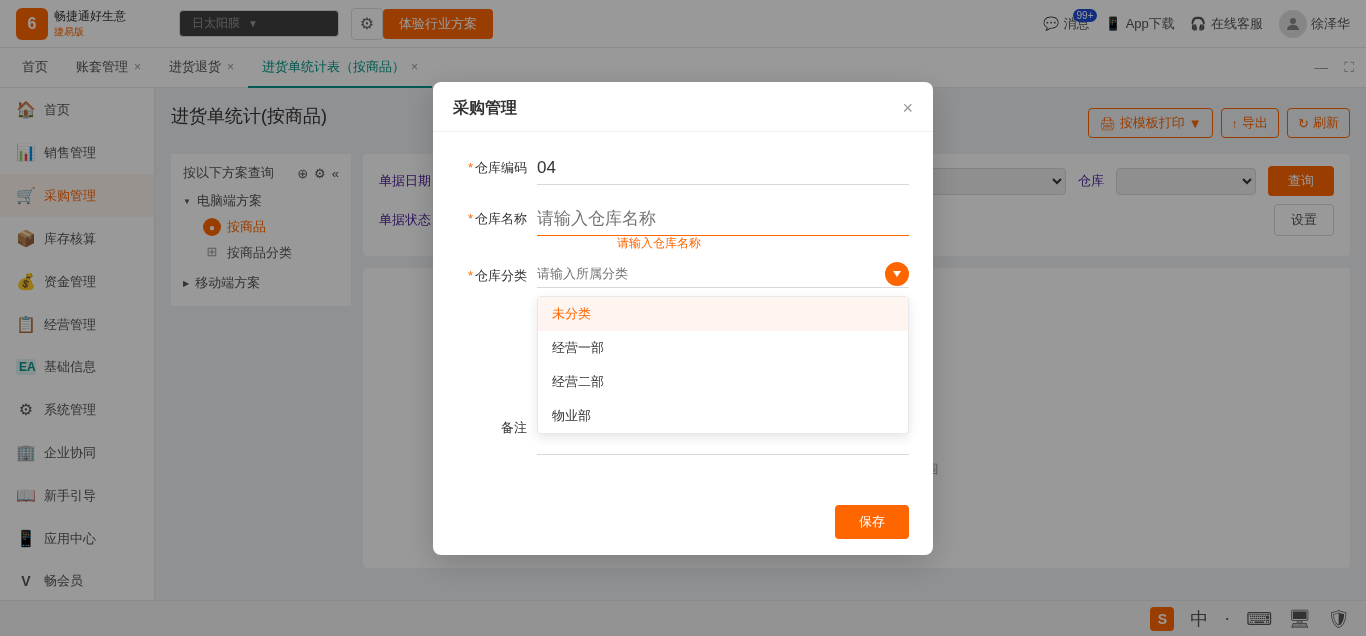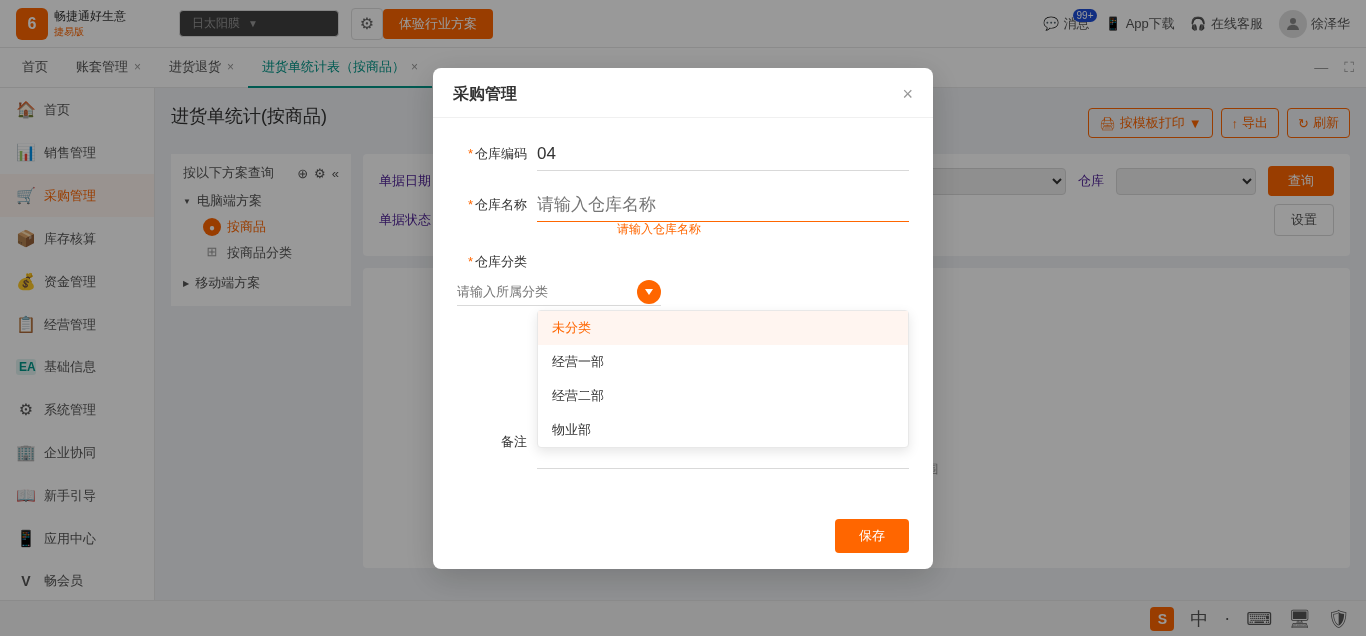--- a/index.html
+++ b/index.html
@@ -666,21 +666,21 @@
       </div>
 
       <div class="form-row" style="margin-bottom:24px;">
         <label class="form-label required">仓库名称</label>
         <div style="flex:1;position:relative;">
           <input type="text" class="form-control error-border" placeholder="请输入仓库名称" style="">
           <div class="error-msg">请输入仓库名称</div>
         </div>
       </div>
 
-      <div class="form-row" style="position:relative;flex-direction:column;">
+      <div class="form-row" style="position:relative;">
         <label class="form-label required">仓库分类</label>
         <div class="form-select-wrapper">
           <input type="text" class="form-select-input" placeholder="请输入所属分类" style="">
           <div class="select-arrow">
             <svg width="10" height="10" viewBox="0 0 10 10" fill="white">
                 <path d="M5 2 L9 8 L1 8 Z" transform="rotate(180,5,5)"></path>
               </svg>
           </div>
         </div>
 

